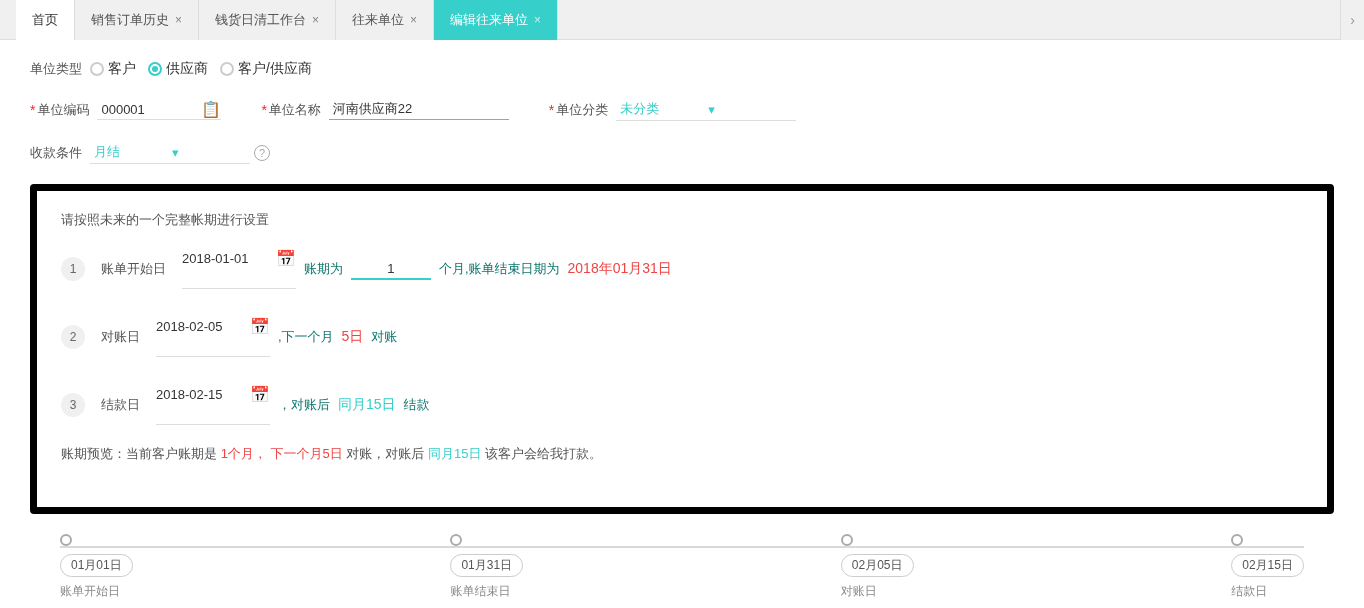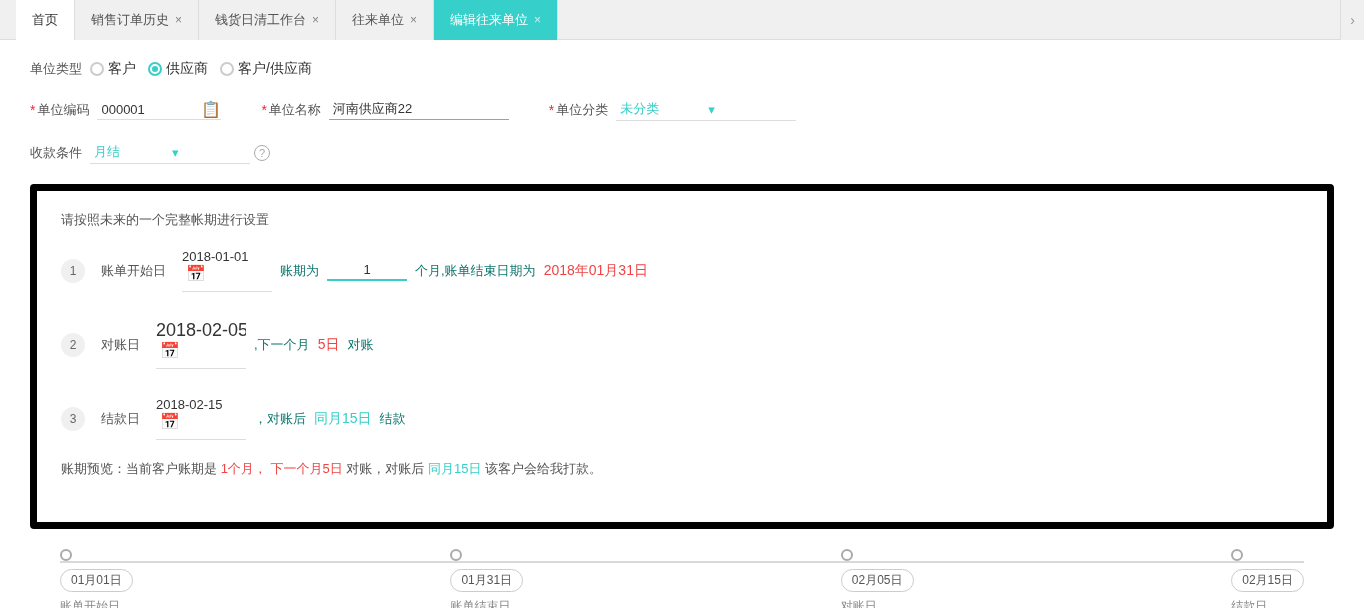--- a/index.html
+++ b/index.html
@@ -187,24 +187,23 @@
       gap: 8px;
     }
     .row-field-label {
       font-size: 13px;
       color: #555;
       margin-right: 8px;
       white-space: nowrap;
     }
     .date-input-wrap {
       display: flex;
-      align-items: flex-start;
+      align-items: center;
       border-bottom: 1px solid #ddd;
-      padding-bottom: 8px;
-      flex-direction: column;
+      padding-bottom: 20px;
     }
     .date-input-wrap input {
       border: none;
       outline: none;
       font-size: 13px;
       color: #333;
       width: 90px;
     }
     .period-input {
       border: none;
@@ -405,21 +404,21 @@
         <span class="text-gray">个月,账单结束日期为</span>
         <span class="text-orange">2018年01月31日</span>
       </div>
     </div>
 
     <div class="numbered-row">
       <div class="row-num">2</div>
       <div class="row-content">
         <span class="row-field-label">对账日</span>
         <div class="date-input-wrap">
-          <input type="text" value="2018-02-05" style="border: none; outline: none; font-size: 18px; color: rgb(51, 51, 51); width: 90px;">
+          <input type="text" value="2018-02-05" style="border: none; outline: none; font-size: 13px; color: rgb(51, 51, 51); width: 90px;">
           <span class="cal-icon">📅</span>
         </div>
         <span class="text-gray">,下一个月</span>
         <span class="text-orange">5日</span>
         <span class="text-gray">对账</span>
       </div>
     </div>
 
     <div class="numbered-row" style="margin-bottom:8px;">
       <div class="row-num">3</div>

